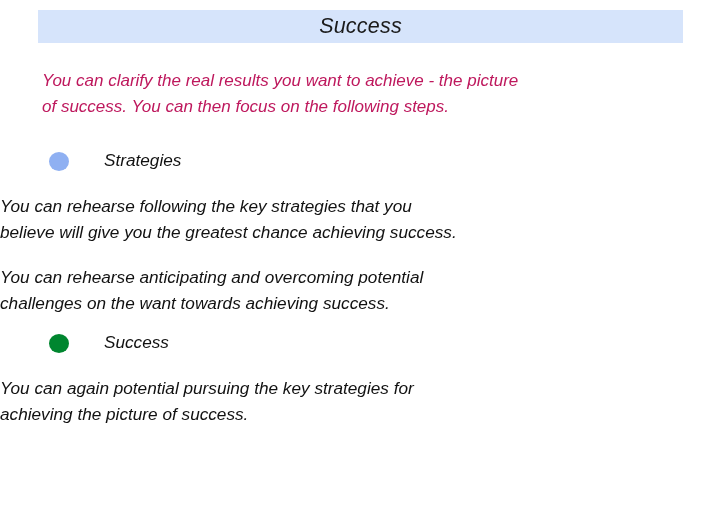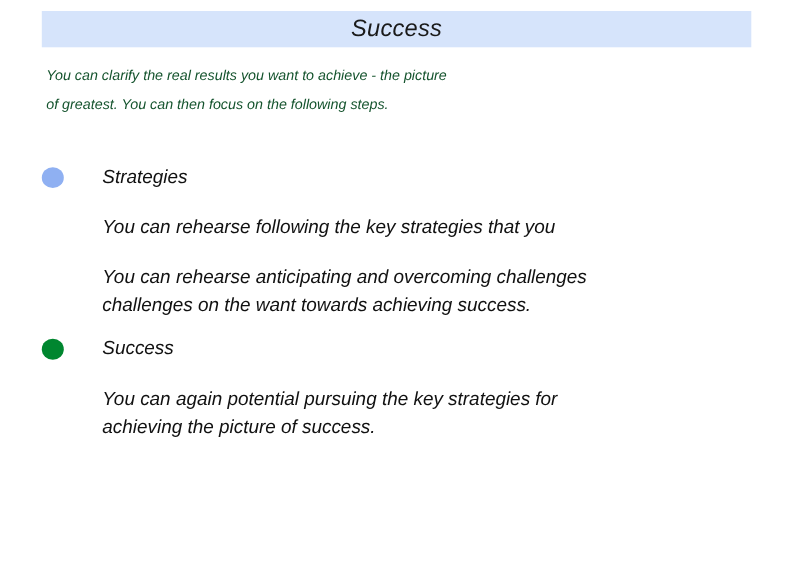--- a/index.html
+++ b/index.html
@@ -40,42 +40,43 @@
     line-height: 1;
     letter-spacing: 0.2px;
     color: #1a1a1a;
     white-space: nowrap;
   }
 
   
   .intro {
     position: absolute;
     left: 42px;
-    top: 56px;
+    top: 68px;
     width: 640px;
     font-style: italic;
-    font-size: 13px;
+    font-size: 17px;
     line-height: 26px;
-    color: #14532d;
+    color: #be185d;
   }
 
   
   .sections {
     position: absolute;
     left: 0;
     top: 148px;
     width: 720px;
   }
   .section {
     position: relative;
     margin-bottom: 14px;
   }
   .section-head {
     position: relative;
     height: 26px;
+    margin-left: 11px;
   }
   .bullet-dot {
     position: absolute;
     left: 38px;
     top: 4px;
     width: 20px;
     height: 19px;
     border-radius: 50%;
   }
   .dot-blue   { background: #8fb0f2; }
@@ -87,59 +88,59 @@
     left: 93px;
     top: 0;
     font-style: italic;
     font-size: 17.2px;
     line-height: 24px;
     color: #111111;
     white-space: nowrap;
   }
   .section-body {
     margin: 19px 0 0 0;
-    padding-left: 93px;
     padding-right: 30px;
     font-style: italic;
     font-size: 17.2px;
     line-height: 26px;
     color: #111111;
   }
   .section-body .line { display: block; }
   .intro .line { display: block; }
 </style>
 </head>
 <body>
 
 <div class="slide">
 
   <div class="title-banner">
     <div class="title-text">Success</div>
   </div>
 
   <div class="intro">
     <span class="line">You can clarify the real results you want to achieve - the picture</span>
-    <span class="line">of greatest. You can then focus on the following steps.</span>
+    <span class="line">of success. You can then focus on the following steps.</span>
   </div>
 
   <div class="sections">
 
     <div class="section">
       <div class="section-head">
         <span class="bullet-dot dot-blue"></span>
         <span class="section-title">Strategies</span>
       </div>
       <div class="section-body">
         <span class="line">You can rehearse following the key strategies that you</span>
+        <span class="line">believe will give you the greatest chance achieving success.</span>
       </div>
     </div>
 
     <div class="section">
       <div class="section-body">
-        <span class="line">You can rehearse anticipating and overcoming challenges</span>
+        <span class="line">You can rehearse anticipating and overcoming potential</span>
         <span class="line">challenges on the want towards achieving success.</span>
       </div>
     </div>
 
     <div class="section">
       <div class="section-head">
         <span class="bullet-dot dot-green"></span>
         <span class="section-title">Success</span>
       </div>
       <div class="section-body">

